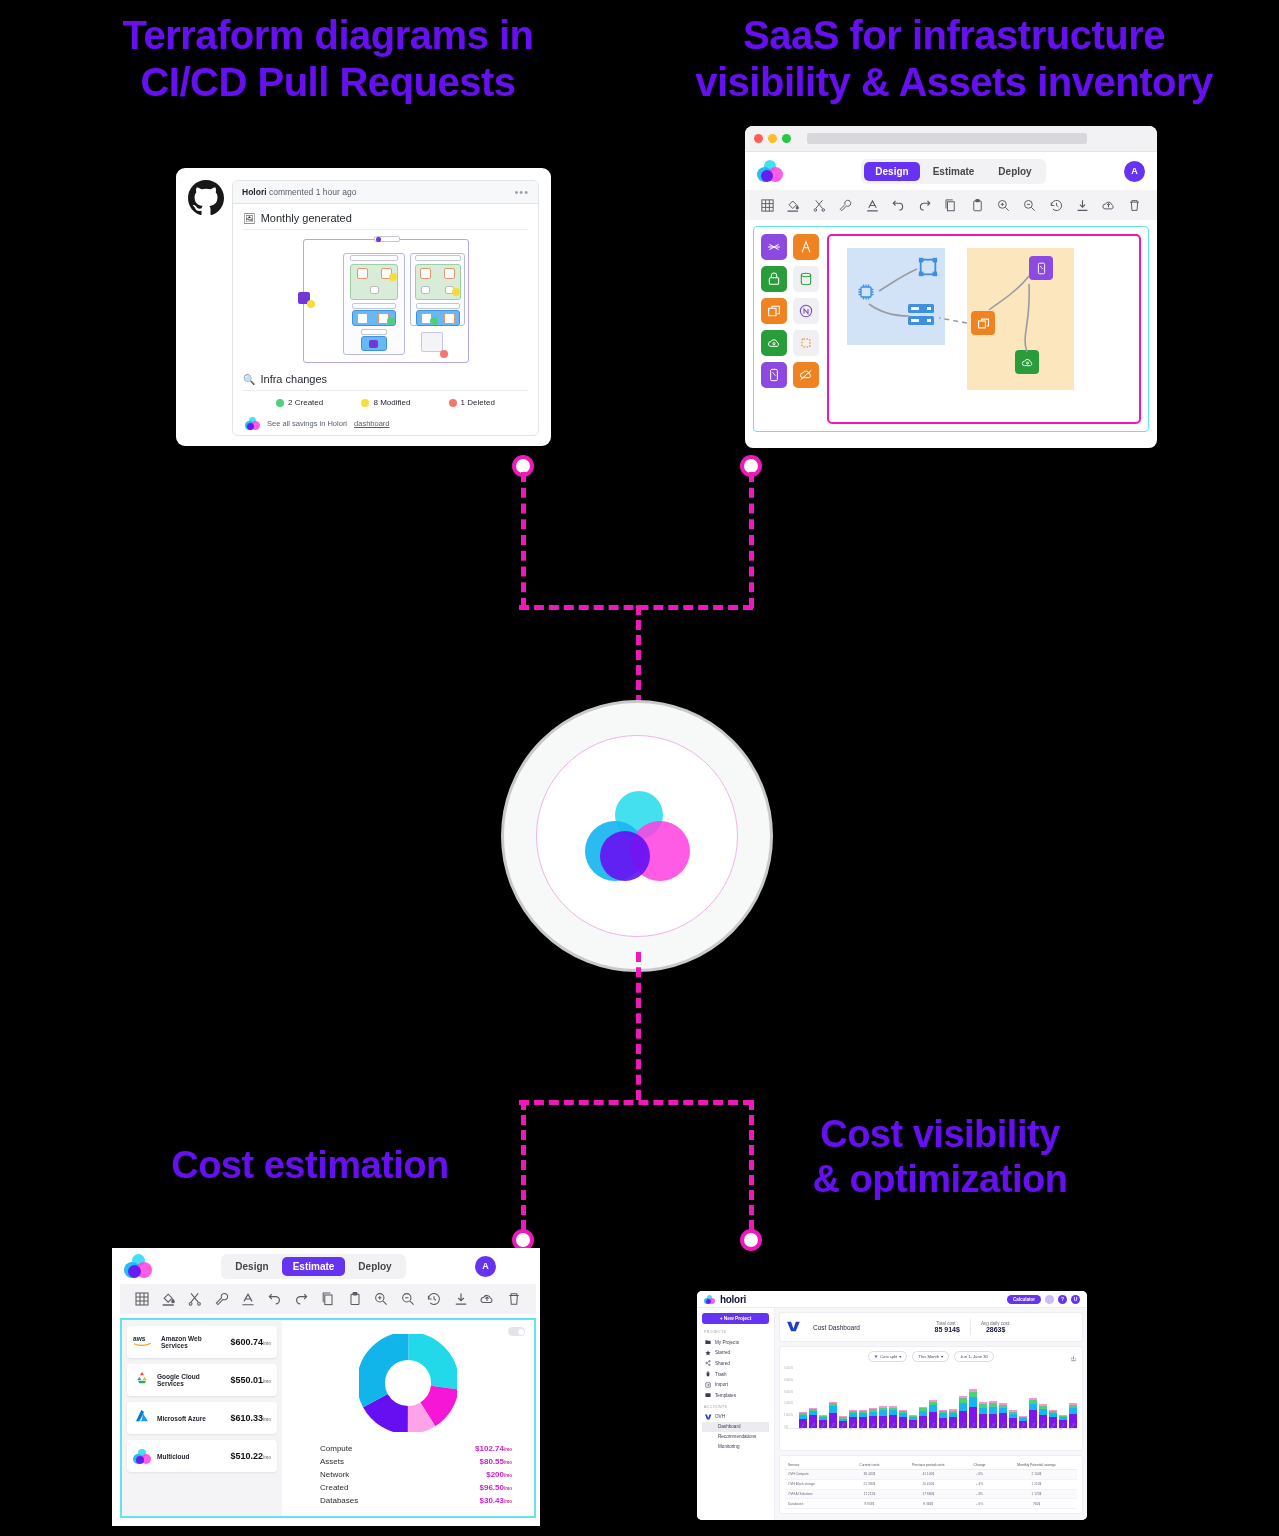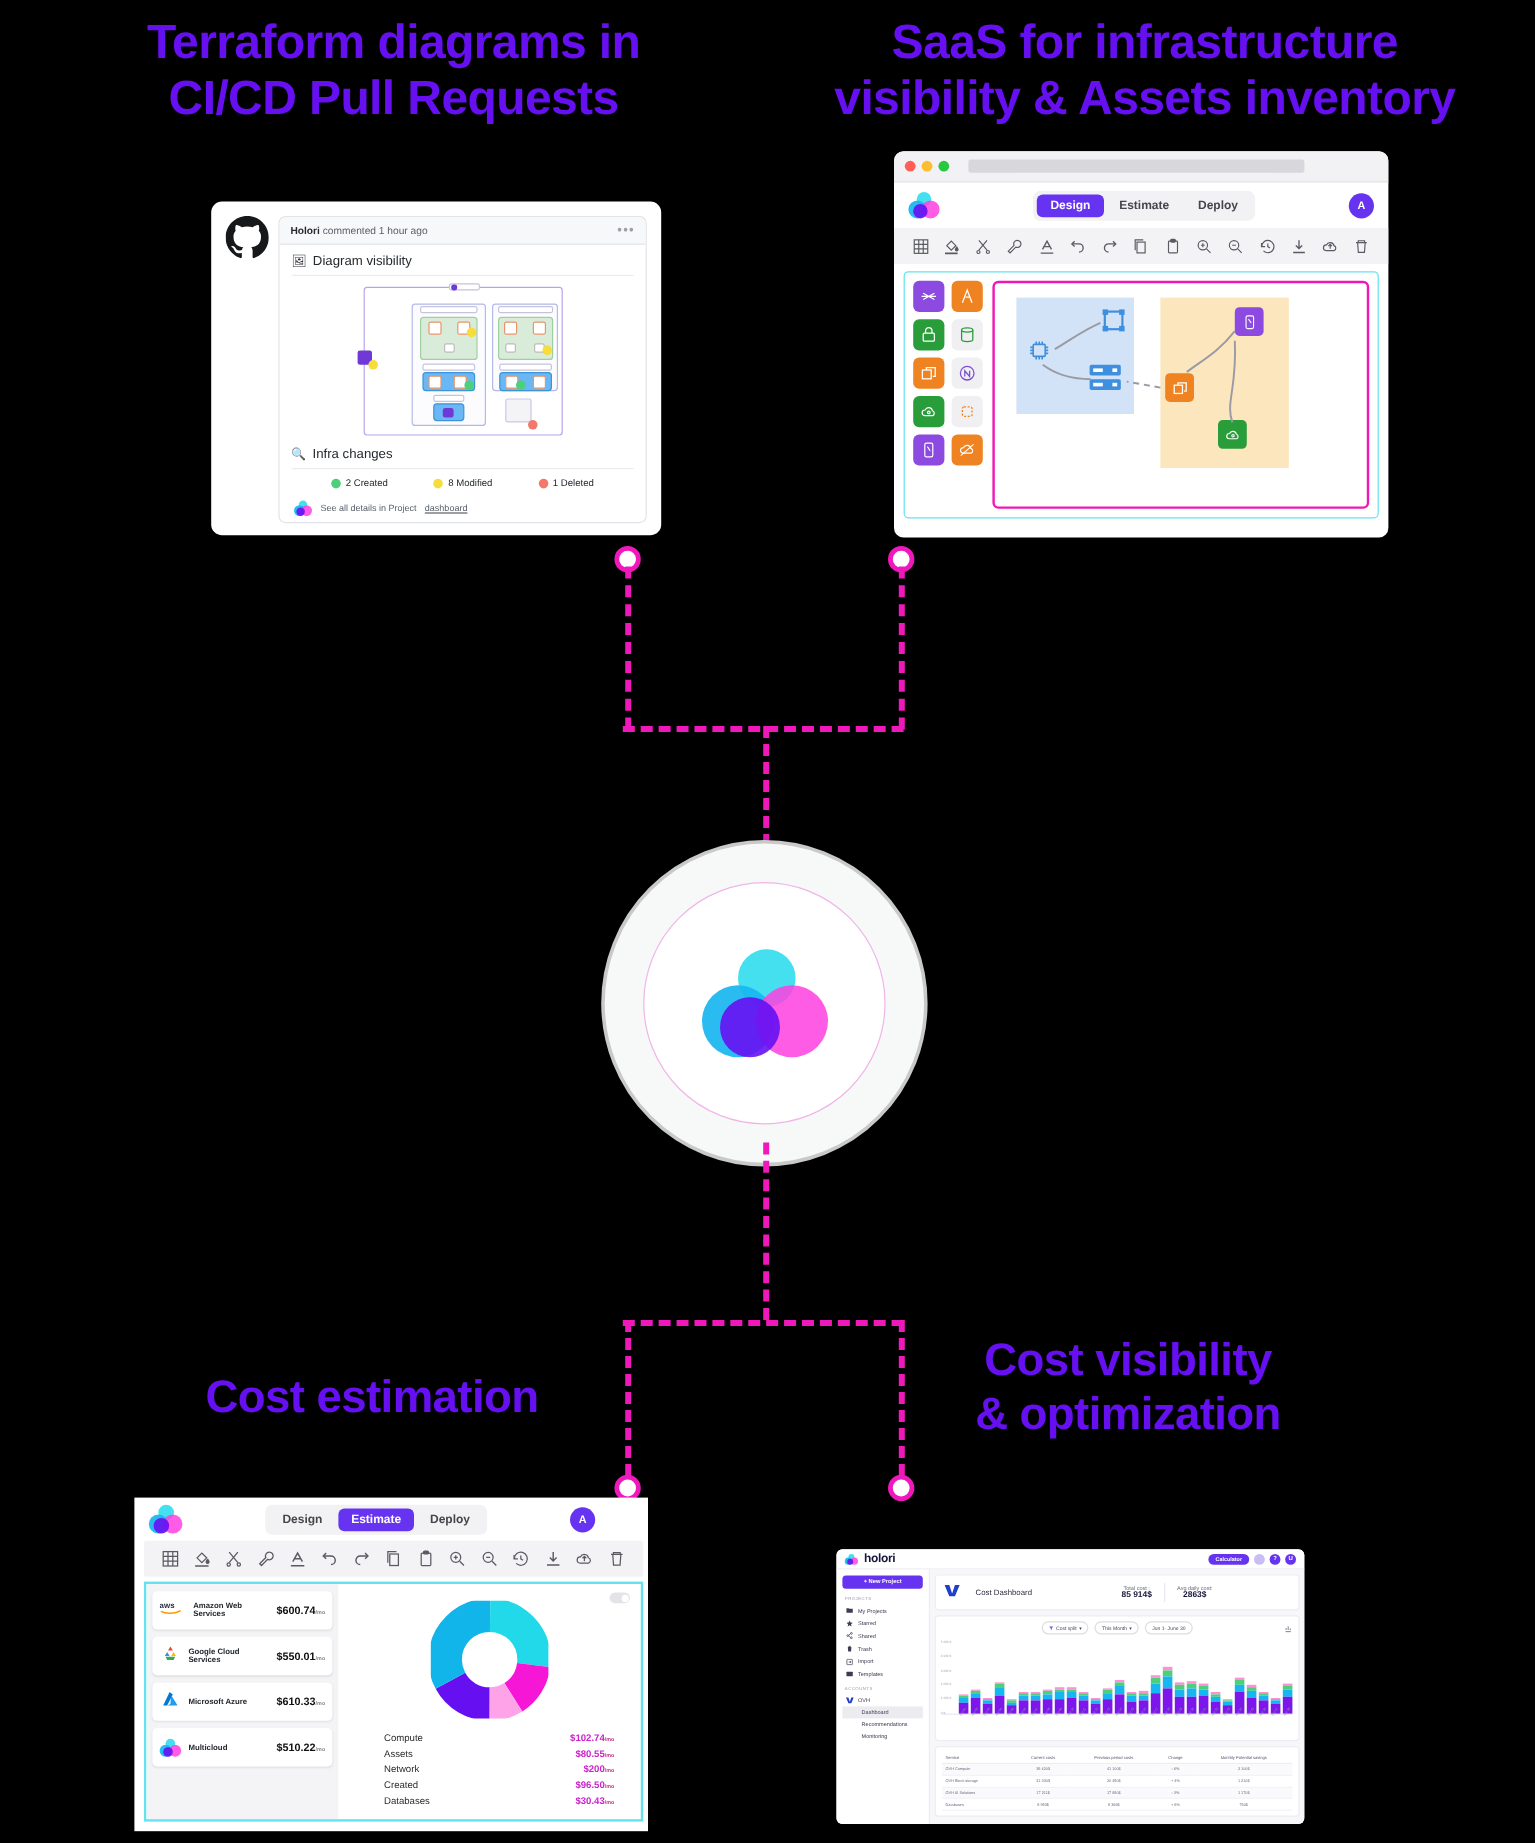--- a/index.html
+++ b/index.html
@@ -219,21 +219,21 @@
         <div class="gh-head">
           <span>
             <b>Holori</b>
             <span>commented 1 hour ago</span>
           </span>
           <span class="gh-dots">•••</span>
         </div>
         <div class="gh-content">
           <div class="gh-sect-title">
             <span class="ic">🖼</span>
-            <span>Diagram visibility</span>
+            <span>Monthly generated</span>
           </div>
 
           <div class="gh-diagram">
             <div class="gh-pill" style="left:70px;top:-4px;width:26px;"></div>
             <div class="sq-purple" style="left:72px;top:-3px;width:5px;height:5px;"></div>
 
             <div class="sq-purple" style="left:-6px;top:52px;"></div>
             <div class="dot-y" style="left:3px;top:60px;width:8px;height:8px;"></div>
 
             <div class="gh-grp" style="left:39px;top:13px;width:62px;height:102px;"></div>
@@ -291,21 +291,21 @@
                 <em style="font-style:normal">1 Deleted</em>
               </span>
             </div>
             <div class="gh-foot">
               <span class="logo" style="width:15px;height:13px">
                 <i class="c1" style="left:4px;top:0;width:7px;height:7px"></i>
                 <i class="c2" style="left:0;top:4px;width:9px;height:9px"></i>
                 <i class="c3" style="left:6px;top:4px;width:9px;height:9px"></i>
                 <i class="c4" style="left:2px;top:6px;width:7px;height:7px"></i>
               </span>
-              <span>See all details in Project</span>
+              <span>See all savings in Holori</span>
               <a href="#">dashboard</a>
             </div>
           </div>
         </div>
       </div>
     </div>
   </div>
 
   <div class="win" id="saas">
     <div class="titlebar">

